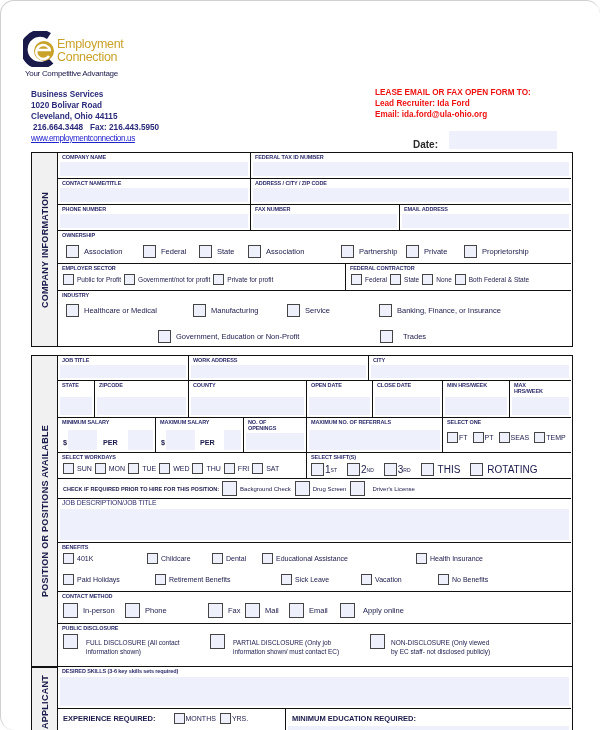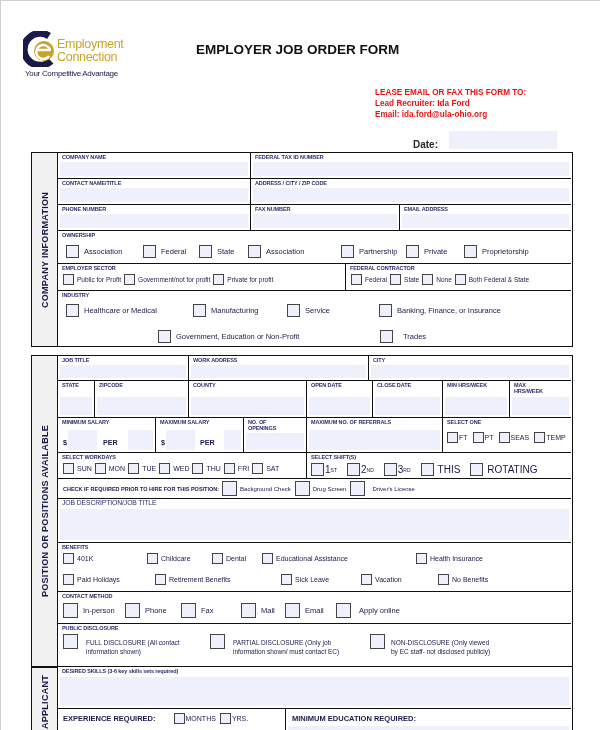--- a/index.html
+++ b/index.html
@@ -1,18 +1,18 @@
 <!DOCTYPE html>
 <html><head>
 <meta charset="utf-8">
 <style>
   * { box-sizing: border-box; margin: 0; padding: 0; }
   html, body { width: 600px; height: 730px; overflow: hidden; background: #ffffff; }
   body { font-family: "Liberation Sans", sans-serif; color: #1a1a4a; position: relative; }
-  .page { position: absolute; left: 0; top: 0; width: 600px; height: 730px; border-left: 1px solid #d0d0d0; border-top: 1px solid #d0d0d0; }
+  .page { position: absolute; left: 0; top: 0; width: 600px; height: 730px; border-left: 1px solid #d0d0d0; border-top: 1px solid #d0d0d0; border-radius: 14px; }
 
   
   .logo { position: absolute; left: 20px; top: 30px; width: 115px; height: 50px; }
   .logo-mark { position: absolute; left: 2px; top: 0px; width: 34px; height: 36px; }
   .logo-text1 { position: absolute; left: 36px; top: 6px; font-size: 12.5px; color: #c9a22a; font-weight: normal; letter-spacing: -0.3px; }
   .logo-text2 { position: absolute; left: 36px; top: 19px; font-size: 12.5px; color: #c9a22a; letter-spacing: -0.3px; }
   .logo-tag { position: absolute; left: 4px; top: 38px; font-size: 8px; color: #1a1a4a; letter-spacing: -0.3px; }
   .addr { position: absolute; left: 30px; top: 88px; font-size: 8.2px; font-weight: bold; color: #2b2b7a; line-height: 11px; }
   .addr .phone { padding-left: 2px; }
   .addr a { color: #2222cc; text-decoration: underline; font-weight: normal; letter-spacing: -0.4px; }
@@ -47,25 +47,31 @@
     <svg class="logo-mark" viewBox="0 0 34 36">
       <path d="M26 5 A16 16 0 1 0 28 30" fill="none" stroke="#1a1a4a" stroke-width="7"></path>
       <circle cx="21" cy="20" r="10" fill="#c9a22a"></circle>
       <path d="M14 19 H28 M27 19 A7 7 0 1 0 26 25" fill="none" stroke="#fff" stroke-width="2.4"></path>
     </svg>
     <div class="logo-text1">Employment</div>
     <div class="logo-text2">Connection</div>
     <div class="logo-tag">Your Competitive Advantage</div>
   </div>
 
-
-  <div class="title">EMPLOYER JOB ORDER FORM</div>
+  <div class="addr">
+    <div>Business Services</div>
+    <div>1020 Bolivar Road</div>
+    <div>Cleveland, Ohio 44115</div>
+    <div class="phone"><span>216.664.3448</span>&nbsp;&nbsp;&nbsp;<span>Fax: 216.443.5950</span></div>
+    <a>www.employmentconnection.us</a>
+  </div>
+
 
   <div class="redbox">
-    <div>LEASE EMAIL OR FAX THIS FORM TO:</div>
+    <div>LEASE EMAIL OR FAX OPEN FORM TO:</div>
     <div>Lead Recruiter:  Ida Ford</div>
     <div>Email:  ida.ford@ula-ohio.org</div>
   </div>
 
   <div class="date-label">Date:</div>
   <input class="date-field" value="" style="">
 
   <div class="side" style="left:30px; top:151px; width:27px; height:195px;">
     <span>COMPANY INFORMATION</span>
   </div>
@@ -436,21 +442,21 @@
       <div class="lbl">CONTACT METHOD</div>
       <div class="row" style="left:5px; top:11px;">
         <span class="opt" style="width:62px;">
             <span class="cb" style="width:15px;height:15px;"></span>
             <span>In-person</span>
           </span>
         <span class="opt" style="width:56px;">
             <span class="cb" style="width:15px;height:15px;"></span>
             <span>Phone</span>
           </span>
-        <span class="opt" style="width:60px;">
+        <span class="opt" style="width:37px;margin-left:27px;">
             <span class="cb" style="width:15px;height:15px;"></span>
             <span>Fax</span>
           </span>
         <span class="opt" style="width:44px;">
             <span class="cb" style="width:15px;height:15px;"></span>
             <span>Mail</span>
           </span>
         <span class="opt" style="width:51px;">
             <span class="cb" style="width:15px;height:15px;"></span>
             <span>Email</span>

